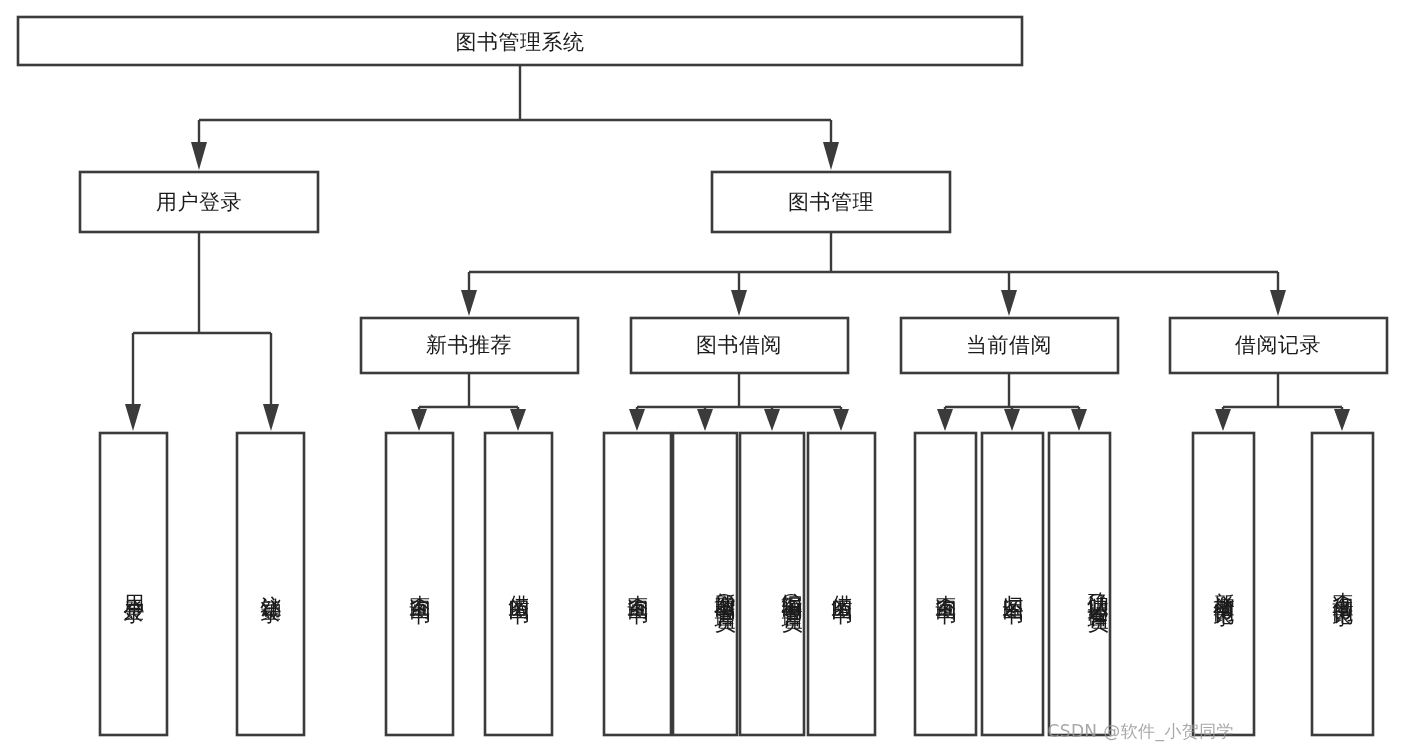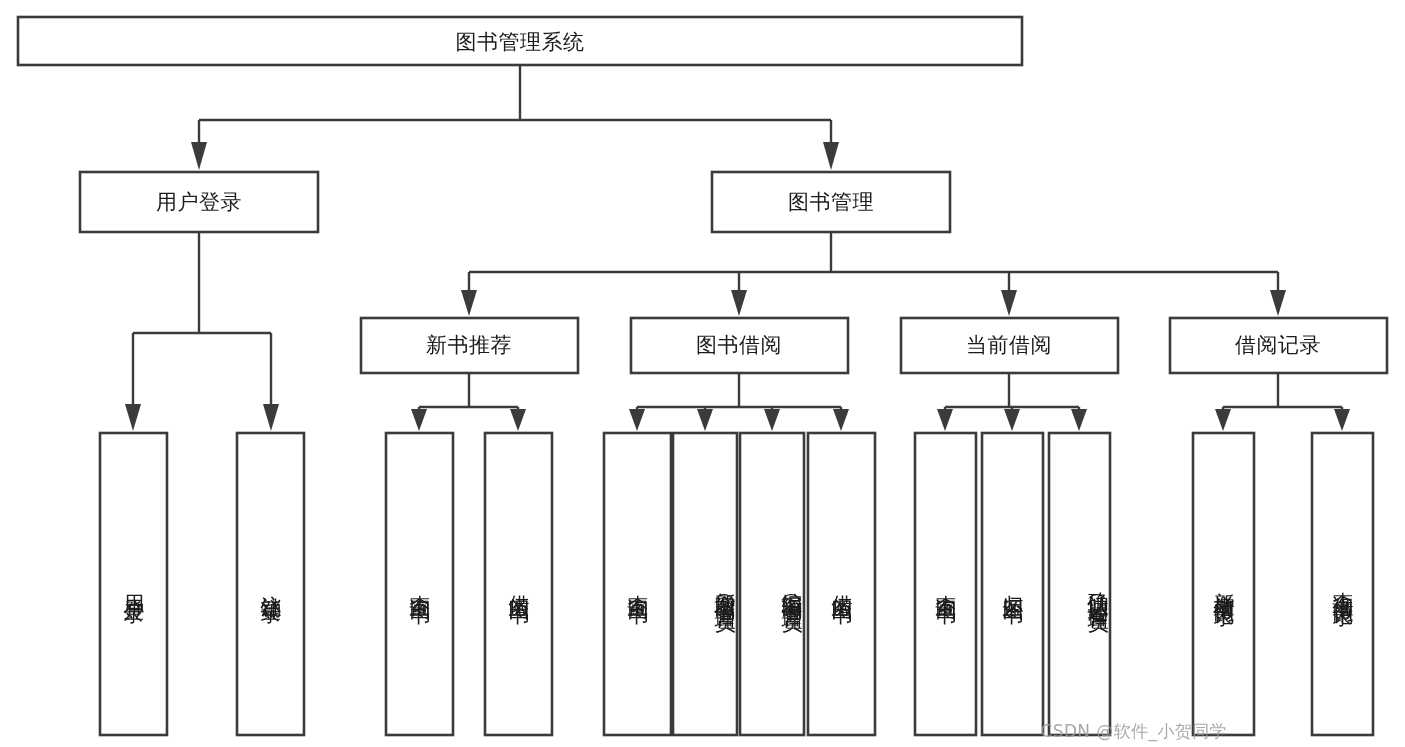--- a/index.html
+++ b/index.html
@@ -63,21 +63,21 @@
     display: flex;
     align-items: center;
     justify-content: center;
     text-align: center;
     white-space: nowrap;
     user-select: none;
     pointer-events: none;
   }
   .watermark {
     position: absolute;
-    right: 15px;
+    right: 8px;
     bottom: 4px;
     font-family: "DejaVu Sans", "Liberation Sans", sans-serif;
     font-size: 17px;
     color: #9a9a9a;
     letter-spacing: 0.4px;
     white-space: nowrap;
     opacity: 0.85;
   }
 </style>
 </head>

